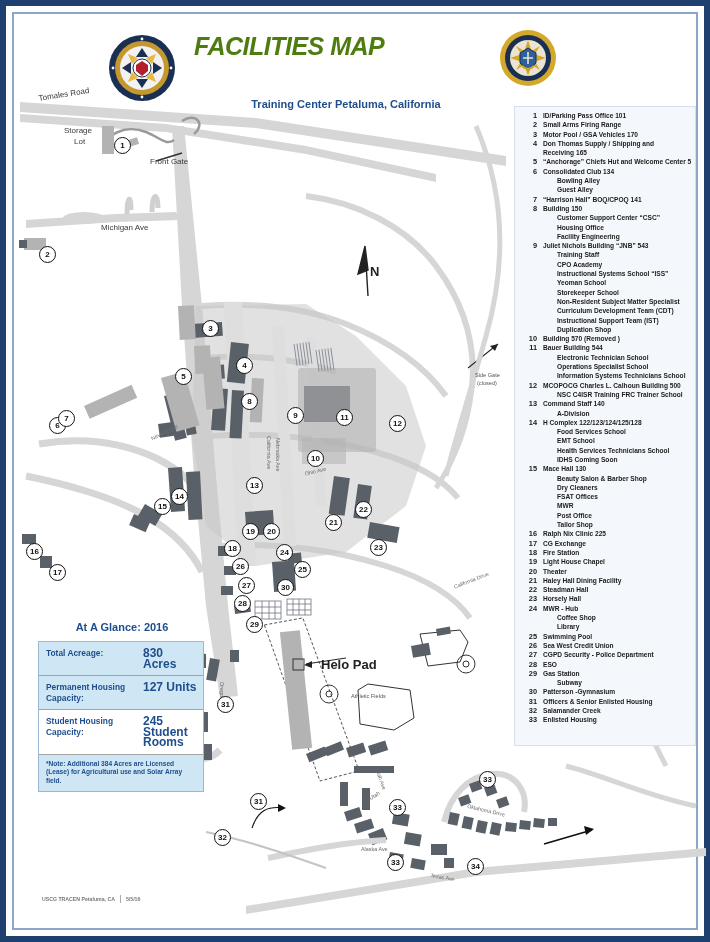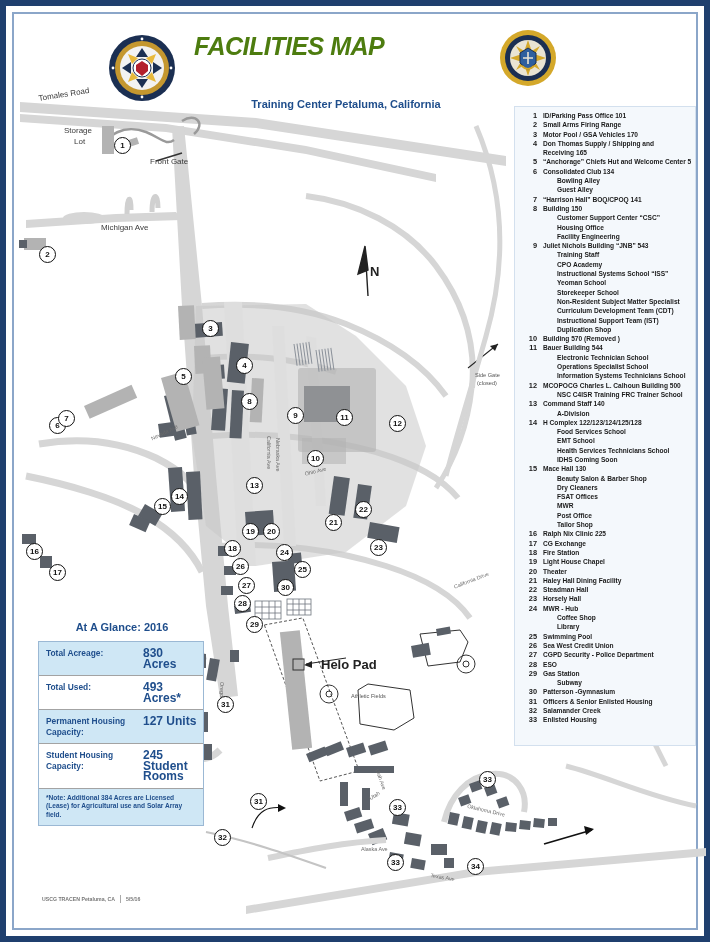--- a/index.html
+++ b/index.html
@@ -639,24 +639,20 @@
         <div class="lnum">33</div>
         <div class="ltext">Enlisted Housing</div>
       </div>
     </div>
 
   <div id="glance-title">At A Glance: 2016</div>
   <div id="glance">
       <div class="grow alt">
         <div class="gk">Total Acreage:</div>
         <div class="gv">830 Acres</div>
-      </div>
-      <div class="grow">
-        <div class="gk">Total Used:</div>
-        <div class="gv">493 Acres*</div>
       </div>
       <div class="grow alt">
         <div class="gk">Permanent Housing Capacity:</div>
         <div class="gv">127 Units</div>
       </div>
       <div class="grow">
         <div class="gk">Student Housing Capacity:</div>
         <div class="gv">245 Student Rooms</div>
       </div>
       <div id="gnote">*Note: Additional 384 Acres are Licensed (Lease) for Agricultural use and Solar Array field.</div>

